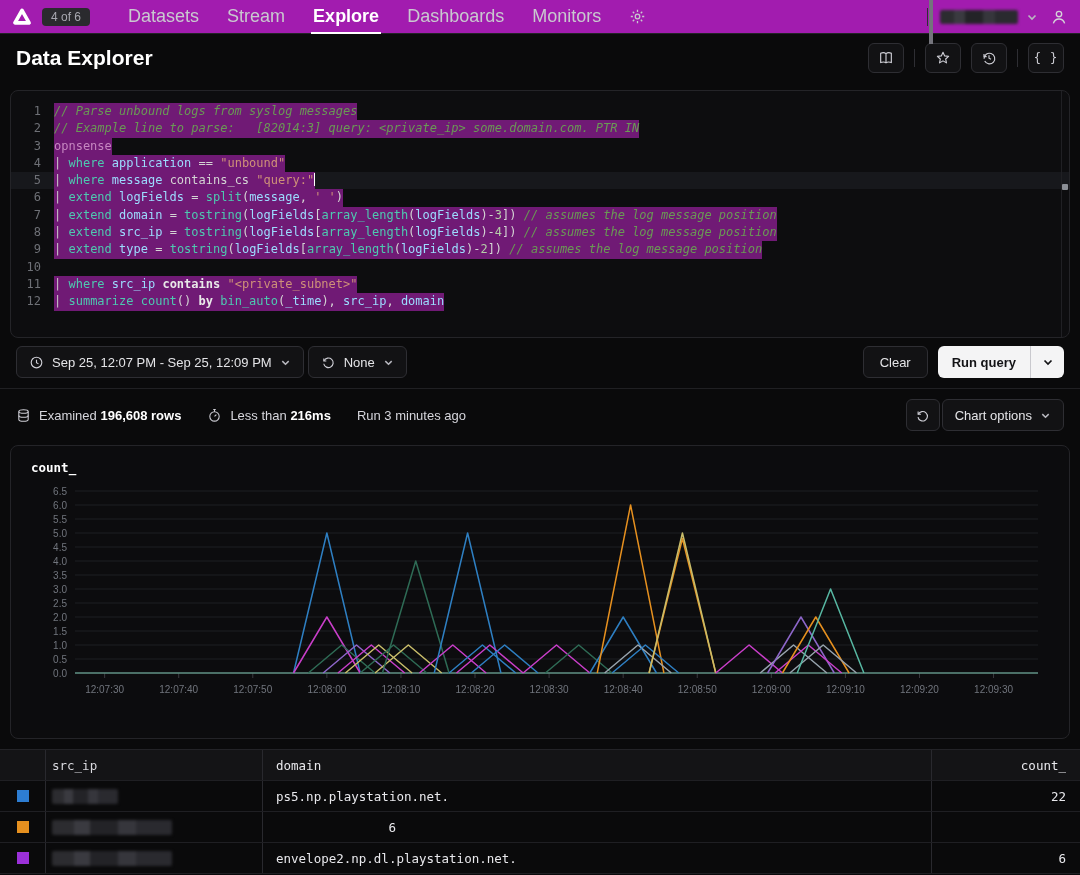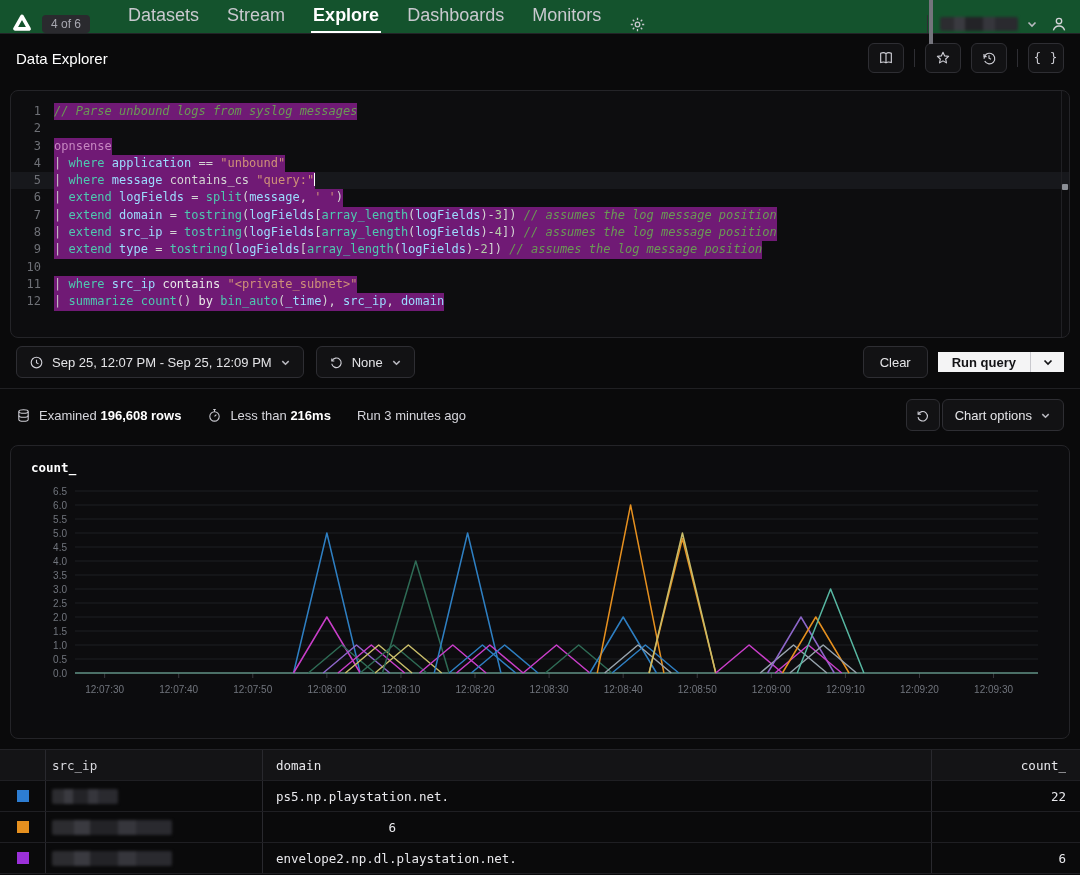--- a/index.html
+++ b/index.html
@@ -1,69 +1,69 @@
 <!DOCTYPE html>
 <html><head>
 <meta charset="utf-8">
 <style>
   * { margin:0; padding:0; box-sizing:border-box; }
   html,body { width:1080px; height:875px; overflow:hidden; background:#0a0a0b; color:#e4e4e7;
               font-family:"Liberation Sans", sans-serif; }
   svg { display:block; }
 
   
-  .topnav { height:34px; background:#14532d; border-bottom:1px solid #232327;
-            display:flex; align-items:flex-end; padding:0 12px; }
+  .topnav { height:34px; background:#a21caf; border-bottom:1px solid #232327;
+            display:flex; align-items:center; padding:0 12px; }
   .logo { width:20px; height:20px; margin-right:10px; }
   .env-badge { background:#2a2a2e; color:#a8a8b0; font-size:12px; padding:2px 9px; border-radius:4px; margin-right:24px; }
   .nav-item { font-size:18px; color:#c9c9cf; padding:0 14px; height:34px; line-height:32px; position:relative; cursor:pointer; }
   .nav-item.active { color:#ffffff; font-weight:bold; }
   .nav-item.active::after { content:""; position:absolute; left:12px; right:12px; bottom:0; height:2px; background:#fff; }
   .nav-gear { margin-left:14px; cursor:pointer; display:flex; align-items:center; }
   .nav-right { margin-left:auto; display:flex; align-items:center; gap:12px; }
   .nav-vdiv { width:1px; height:18px; background:#2e2e33; }
   .redact { background:linear-gradient(90deg,#2c2c30 0 18%,#3a3a40 18% 32%,#232327 32% 55%,#36363c 55% 70%,#2a2a2f 70% 100%); filter:blur(1.5px); border-radius:2px; }
   .org-redact { width:78px; height:14px; }
 
   
   .titlerow { height:48px; display:flex; align-items:center; padding:0 16px; }
-  .page-title { font-size:15px; font-weight:normal; color:#fff;text-align:right; }
+  .page-title { font-size:21px; font-weight:bold; color:#fff;text-align:right; }
   .title-actions { margin-left:auto; display:flex; align-items:center; gap:10px; }
   .icon-btn { width:36px; height:30px; border:1px solid #2e2e33; border-radius:6px; background:#121214;
               display:flex; align-items:center; justify-content:center; color:#cfcfd6; cursor:pointer; }
   .braces { font-family:"DejaVu Sans Mono", monospace; font-size:12px; letter-spacing:1px; }
 
   
   .editor { position:relative; margin:8px 10px 0 10px; height:248px; background:#0d0d0f;
             border:1px solid #242428; border-radius:8px; padding:12px 0 0 0; overflow:hidden; cursor:text; }
   .code-line { display:flex; height:17.3px; line-height:17.3px; font-family:"DejaVu Sans Mono", monospace; font-size:12px; white-space:pre; }
   .code-line.current { background:#17181c; }
   .ln { width:30px; text-align:right; color:#6e7076; flex:none; user-select:none; }
   .code-content { margin-left:13px; }
   .code-content.sel { background:#701a75; }
   .cm { color:#6a9955; font-style:italic; }
   .kw { color:#4ec9b0; }
   .id { color:#9cdcfe; }
   .str { color:#ce9178; }
   .op { color:#d4d4d4; }
   .num { color:#b5cea8; }
-  .bold { color:#e8e8e8; font-weight:normal; }
+  .bold { color:#e8e8e8; font-weight:bold; }
   .pl { color:#c8c8c8; }
   .tx { color:#d4d4d4; }
   .ds { color:#c586c0; }
   .caret { display:inline-block; width:1px; height:13px; background:#fff; vertical-align:-2px; }
   .scroll-gutter { position:absolute; top:0; right:0; width:8px; height:100%; border-left:1px solid #202024; }
   .scroll-thumb { position:absolute; top:93px; right:1px; width:6px; height:6px; background:#8b8f96; border-radius:1px; }
 
   
-  .toolbar { display:flex; align-items:center; padding:8px 16px 10px 16px; gap:12px; }
+  .toolbar { display:flex; align-items:center; padding:8px 16px 10px 16px; gap:4px; }
   .tool-btn { display:flex; align-items:center; gap:8px; height:32px; padding:0 12px; background:#121214;
               border:1px solid #2e2e33; border-radius:6px; font-size:13px; color:#e4e4e7; cursor:pointer; }
   .toolbar-right { margin-left:auto; display:flex; align-items:center; gap:10px; }
-  .run-split { display:flex; height:20px; border-radius:0; overflow:hidden; cursor:pointer; }
+  .run-split { display:flex; height:32px; border-radius:6px; overflow:hidden; cursor:pointer; }
   .run-main { background:#f4f4f5; color:#131316; font-size:13px; font-weight:bold; padding:0 14px; display:flex; align-items:center; }
   .run-caret { background:#f4f4f5; border-left:1px solid #c9c9ce; width:34px; display:flex; align-items:center; justify-content:center; color:#131316; }
   .section-divider { height:1px; background:#202023; }
 
   
   .statsrow { display:flex; align-items:center; padding:10px 16px; gap:26px; }
   .stat { display:flex; align-items:center; gap:8px; font-size:13px; color:#d6d6dc; }
   .stat b { color:#fff; }
   .stats-right { margin-left:auto; display:flex; align-items:center; gap:2px; }
 
@@ -143,21 +143,21 @@
     <div class="nav-vdiv"></div>
     <div class="icon-btn">
       <span class="braces">{&nbsp;}</span>
     </div>
   </div>
 </div>
 
 <div class="editor">
   <div id="code-lines">
       <div class="code-line"><span class="ln">1</span><span class="code-content sel"><span class="cm">// Parse unbound logs from syslog messages</span></span></div>
-      <div class="code-line"><span class="ln">2</span></div>
+      <div class="code-line"><span class="ln">2</span><span class="code-content sel"><span class="cm">// Example line to parse:   [82014:3] query: &lt;private_ip&gt; some.domain.com. PTR IN</span></span></div>
       <div class="code-line"><span class="ln">3</span><span class="code-content sel"><span class="ds">opnsense</span></span></div>
       <div class="code-line"><span class="ln">4</span><span class="code-content sel"><span class="pl">| </span><span class="kw">where</span><span class="tx"> </span><span class="id">application</span><span class="tx"> </span><span class="op">==</span><span class="tx"> </span><span class="str">"unbound"</span></span></div>
       <div class="code-line current"><span class="ln">5</span><span class="code-content sel"><span class="pl">| </span><span class="kw">where</span><span class="tx"> </span><span class="id">message</span><span class="tx"> </span><span class="op">contains_cs</span><span class="tx"> </span><span class="str">"query:"</span><span class="caret"></span></span></div>
       <div class="code-line"><span class="ln">6</span><span class="code-content sel"><span class="pl">| </span><span class="kw">extend</span><span class="tx"> </span><span class="id">logFields</span><span class="tx"> </span><span class="op">=</span><span class="tx"> </span><span class="kw">split</span><span class="tx">(</span><span class="id">message</span><span class="tx">, </span><span class="str">' '</span><span class="tx">)</span></span></div>
       <div class="code-line"><span class="ln">7</span><span class="code-content sel"><span class="pl">| </span><span class="kw">extend</span><span class="tx"> </span><span class="id">domain</span><span class="tx"> </span><span class="op">=</span><span class="tx"> </span><span class="kw">tostring</span><span class="tx">(</span><span class="id">logFields</span><span class="tx">[</span><span class="kw">array_length</span><span class="tx">(</span><span class="id">logFields</span><span class="tx">)</span><span class="op">-</span><span class="num">3</span><span class="tx">]) </span><span class="cm">// assumes the log message position</span></span></div>
       <div class="code-line"><span class="ln">8</span><span class="code-content sel"><span class="pl">| </span><span class="kw">extend</span><span class="tx"> </span><span class="id">src_ip</span><span class="tx"> </span><span class="op">=</span><span class="tx"> </span><span class="kw">tostring</span><span class="tx">(</span><span class="id">logFields</span><span class="tx">[</span><span class="kw">array_length</span><span class="tx">(</span><span class="id">logFields</span><span class="tx">)</span><span class="op">-</span><span class="num">4</span><span class="tx">]) </span><span class="cm">// assumes the log message position</span></span></div>
       <div class="code-line"><span class="ln">9</span><span class="code-content sel"><span class="pl">| </span><span class="kw">extend</span><span class="tx"> </span><span class="id">type</span><span class="tx"> </span><span class="op">=</span><span class="tx"> </span><span class="kw">tostring</span><span class="tx">(</span><span class="id">logFields</span><span class="tx">[</span><span class="kw">array_length</span><span class="tx">(</span><span class="id">logFields</span><span class="tx">)</span><span class="op">-</span><span class="num">2</span><span class="tx">]) </span><span class="cm">// assumes the log message position</span></span></div>
       <div class="code-line"><span class="ln">10</span></div>
       <div class="code-line"><span class="ln">11</span><span class="code-content sel"><span class="pl">| </span><span class="kw">where</span><span class="tx"> </span><span class="id">src_ip</span><span class="tx"> </span><span class="bold">contains</span><span class="tx"> </span><span class="str">"&lt;private_subnet&gt;"</span></span></div>
       <div class="code-line"><span class="ln">12</span><span class="code-content sel"><span class="pl">| </span><span class="kw">summarize</span><span class="tx"> </span><span class="kw">count</span><span class="tx">() </span><span class="bold">by</span><span class="tx"> </span><span class="kw">bin_auto</span><span class="tx">(</span><span class="id">_time</span><span class="tx">), </span><span class="id">src_ip</span><span class="tx">, </span><span class="id">domain</span></span></div>

